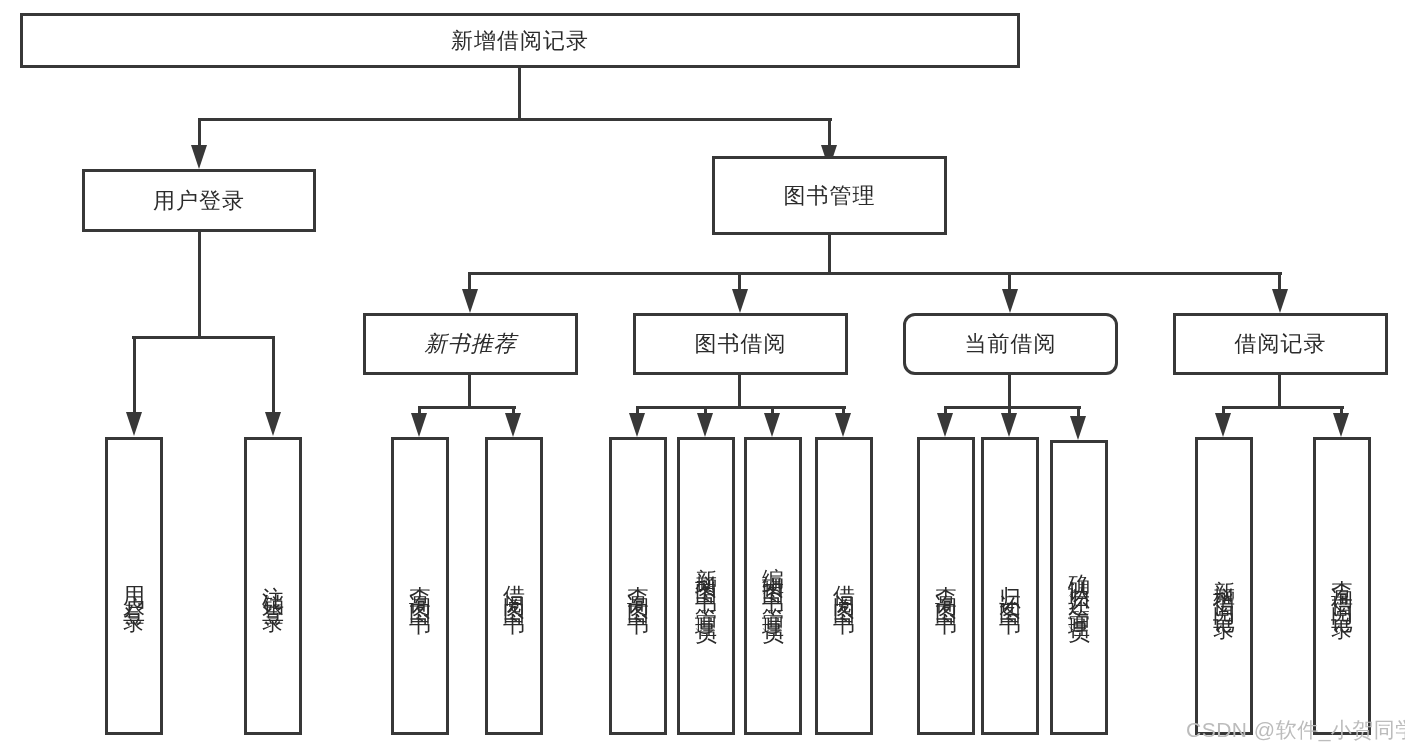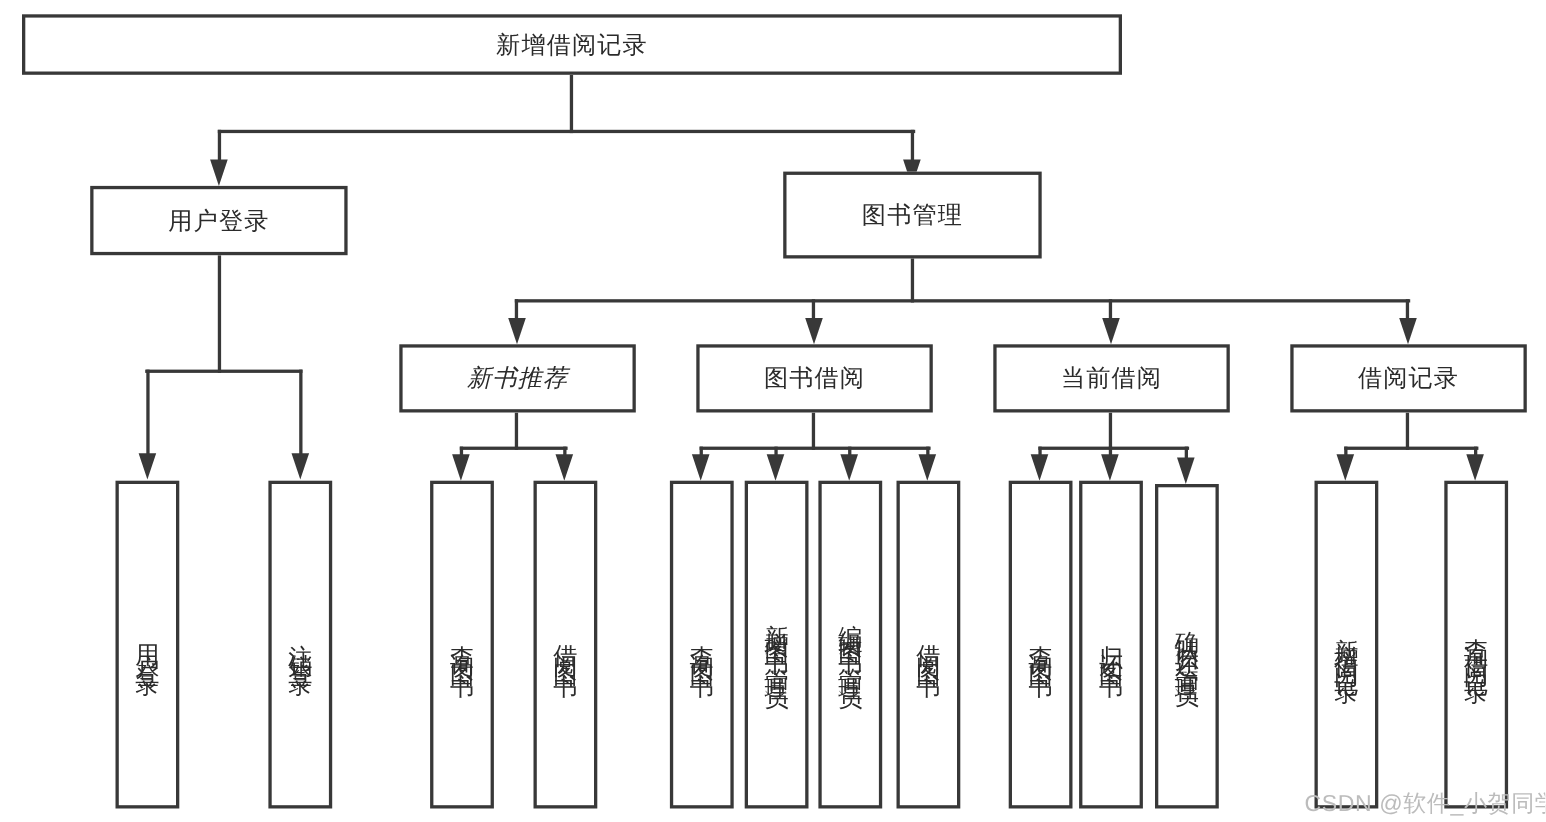--- a/index.html
+++ b/index.html
@@ -51,21 +51,21 @@
   </div>
 
   <div class="hbox" style="left:363px;top:313px;width:215px;height:62px;font-style:italic;">
     <span>新书推荐</span>
   </div>
 
   <div class="hbox" style="left:633px;top:313px;width:215px;height:62px;">
     <span>图书借阅</span>
   </div>
 
-  <div class="hbox" style="left:903px;top:313px;width:215px;height:62px;">
+  <div class="hbox" style="left:903px;top:313px;width:215px;height:62px;border-radius:12px;">
     <span>当前借阅</span>
   </div>
 
   <div class="hbox" style="left:1173px;top:313px;width:215px;height:62px;">
     <span>借阅记录</span>
   </div>
 
   <div class="vbox" style="left:105px;top:437px;width:58px;height:298px;">
     <span class="vtext">用户登录</span>
   </div>

